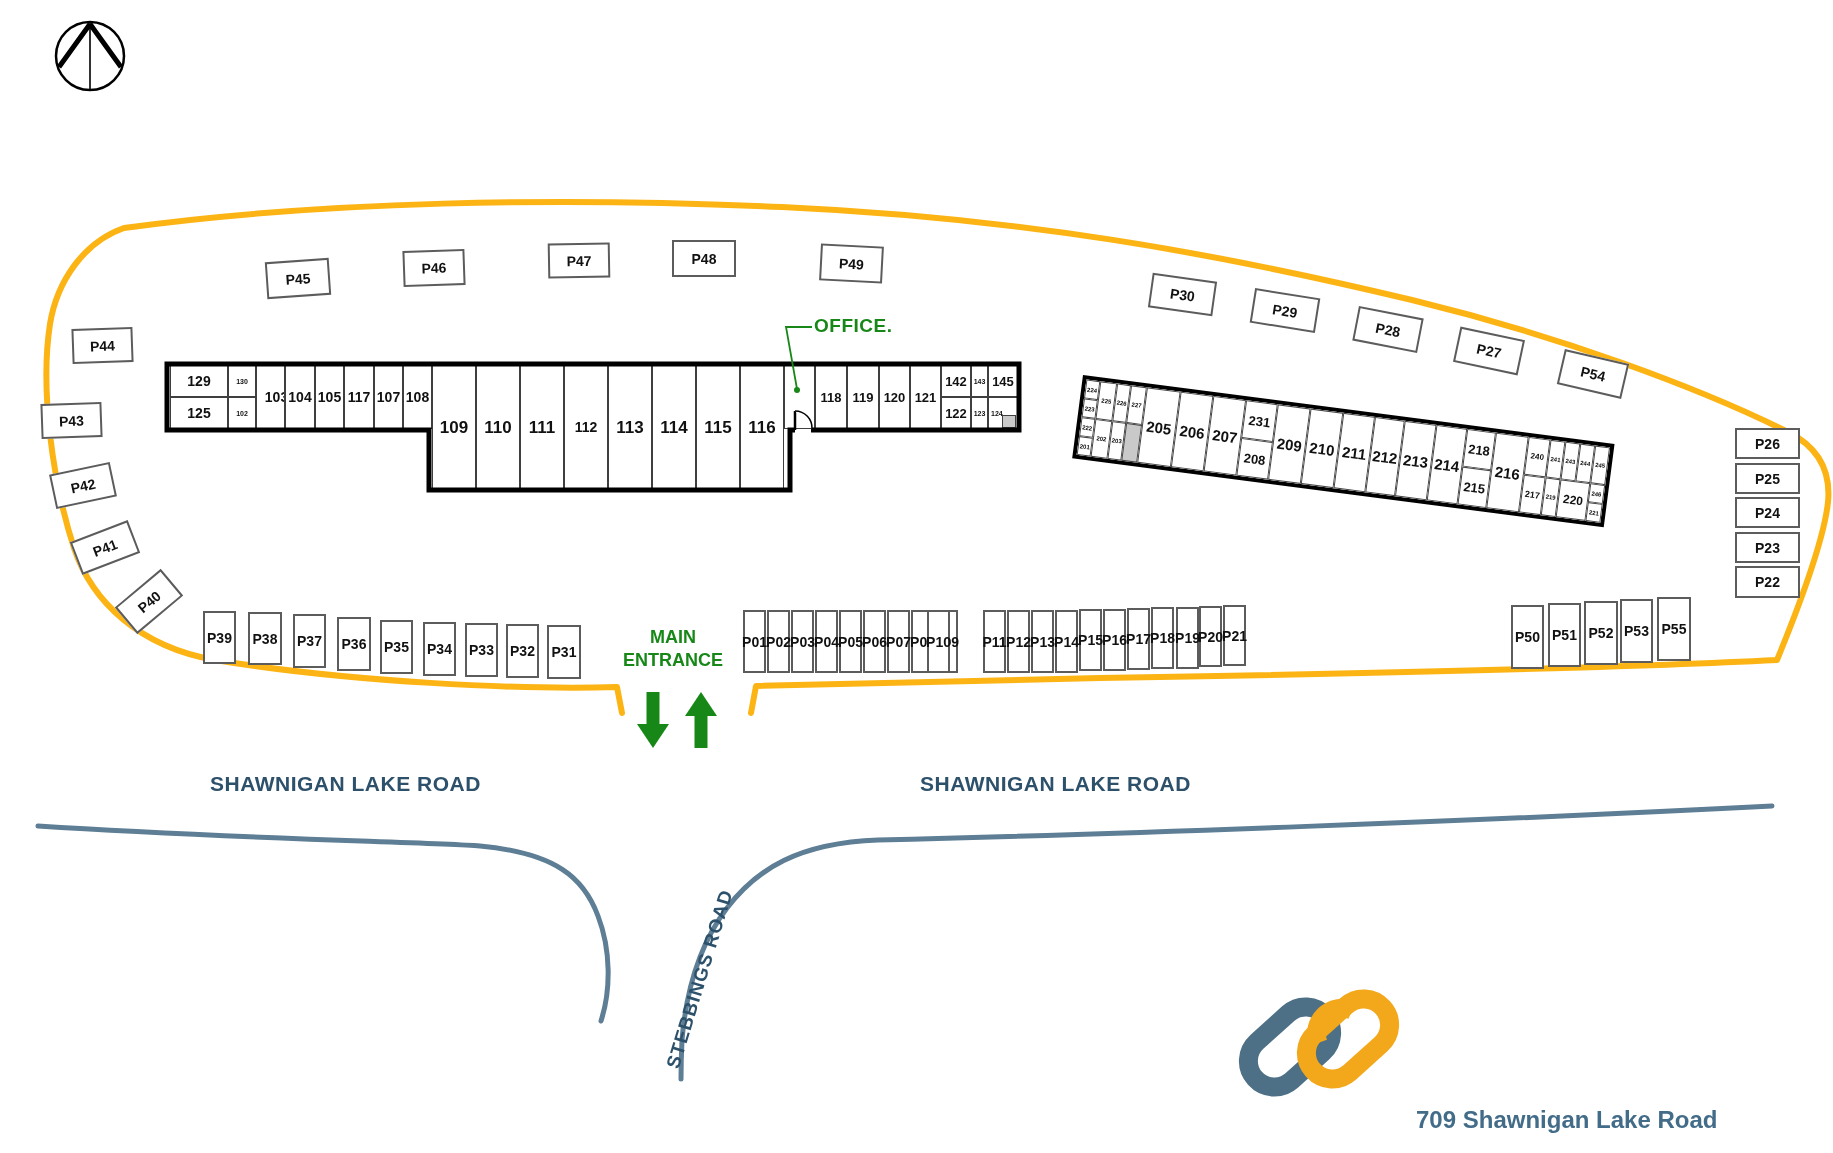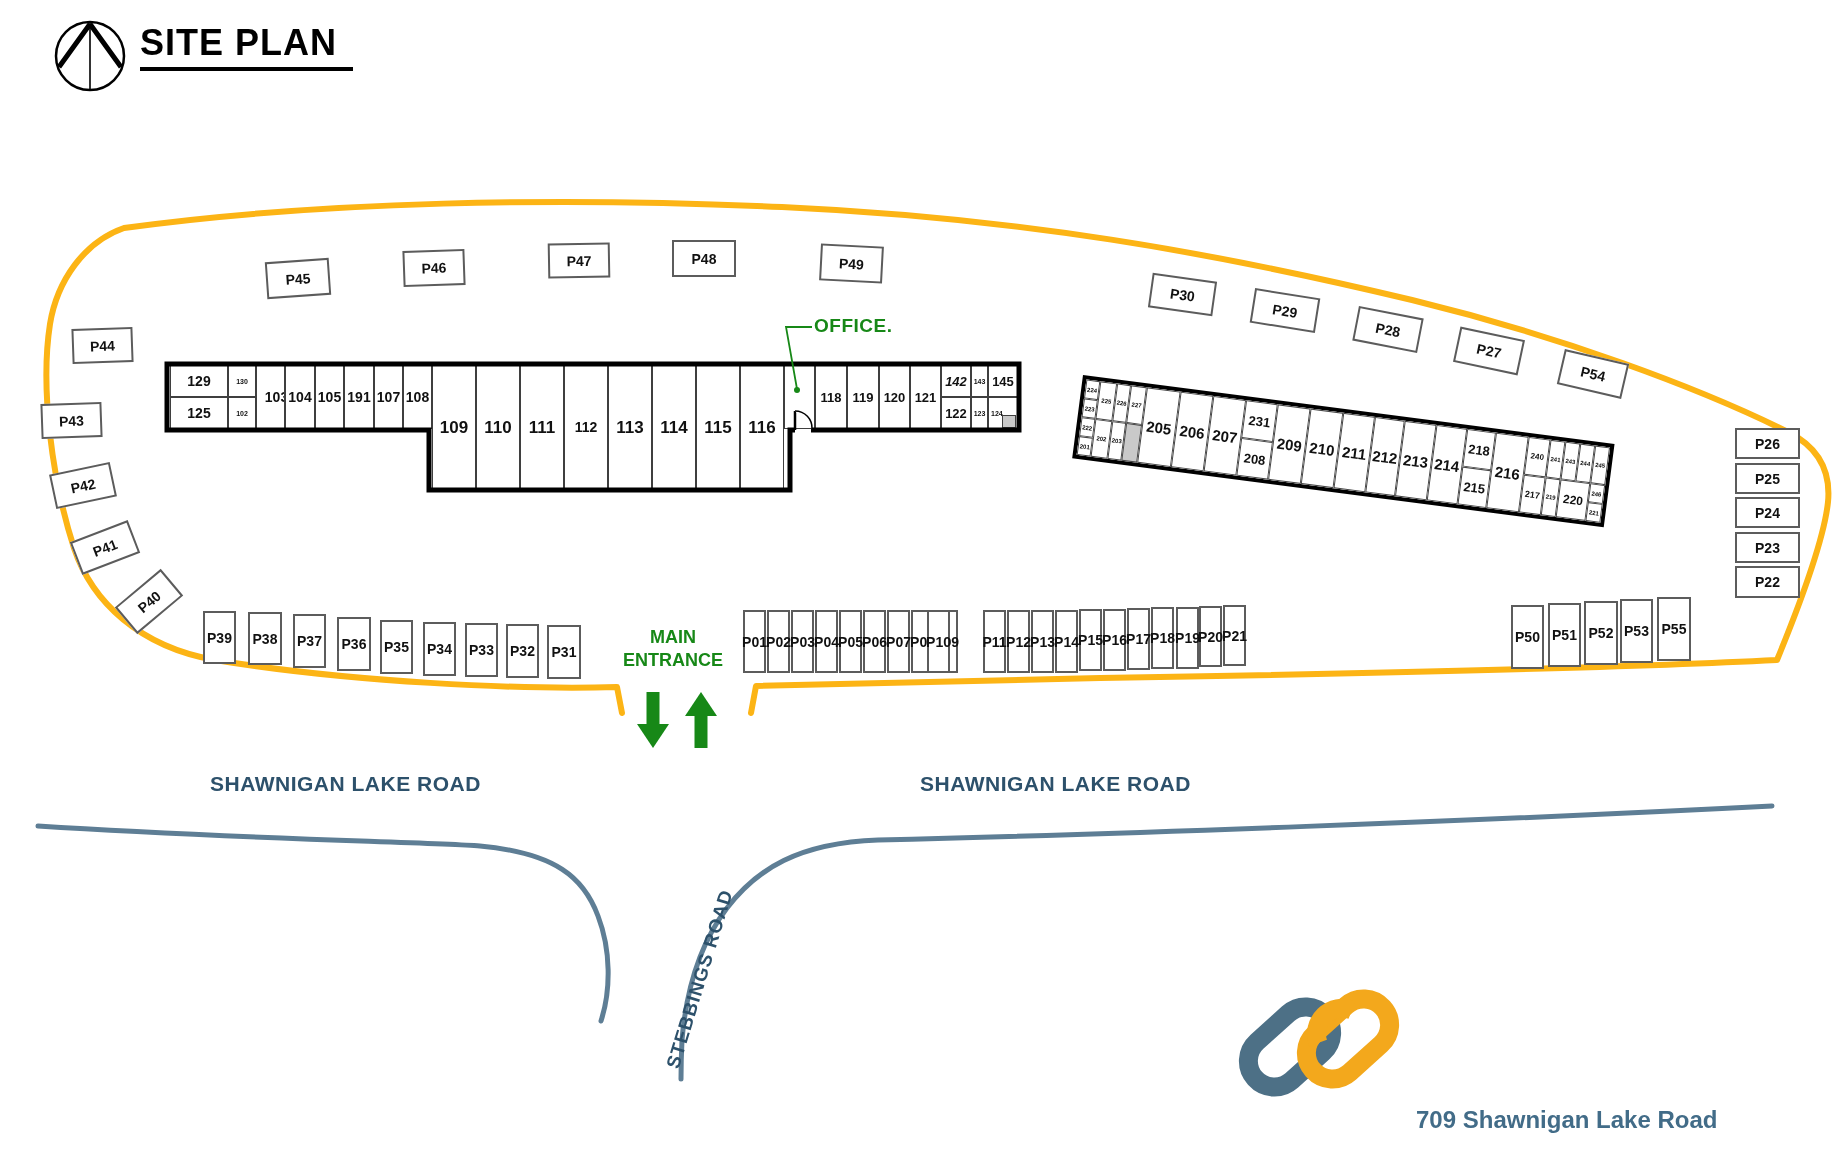--- a/index.html
+++ b/index.html
@@ -122,21 +122,20 @@
       <polygon points="685,716 717,716 701,692" fill="#178817"></polygon>
     </g>
 
     <g>
       <rect x="1243" y="1021" width="94" height="52" rx="26" fill="none" stroke="#4D7086" stroke-width="19" transform="rotate(-42 1290 1047)"></rect>
       <rect x="1301" y="1013" width="94" height="52" rx="26" fill="none" stroke="#F3A81C" stroke-width="19" transform="rotate(-42 1348 1039)"></rect>
       <path d="M 1318,1043 A 26,26 0 0 1 1352,1010" fill="none" stroke="#F3A81C" stroke-width="19" transform="rotate(-0 0 0)"></path>
     </g>
   </svg>
 
-  <div class="site-title">SITE PLAN</div>
 
   <div class="green-label" id="office-label">OFFICE.</div>
 
   <div class="green-label" id="main-entrance">
     <div>MAIN</div>
     <div>ENTRANCE</div>
   </div>
 
   <div class="road-label" style="left:210px;top:772px;">SHAWNIGAN LAKE ROAD</div>
   <div class="road-label" style="left:920px;top:772px;">SHAWNIGAN LAKE ROAD</div>
@@ -199,36 +198,36 @@
     <div class="stall" style="left: 1735px; top: 497px; width: 65px; height: 31px; transform: rotate(0deg); z-index: 20;">P24</div>
     <div class="stall" style="left: 1735px; top: 532px; width: 65px; height: 31px; transform: rotate(0deg); z-index: 20;">P23</div>
     <div class="stall" style="left: 1735px; top: 566px; width: 65px; height: 32px; transform: rotate(0deg); z-index: 20;">P22</div>
     <div class="cell" style="left: 170px; top: 365px; width: 58px; height: 32px; font-size: 14px; z-index: 10;">129</div>
     <div class="cell" style="left: 228px; top: 365px; width: 28px; height: 32px; font-size: 7px; z-index: 10;">130</div>
     <div class="cell" style="left: 170px; top: 397px; width: 58px; height: 32px; font-size: 14px; z-index: 10;">125</div>
     <div class="cell" style="left: 228px; top: 397px; width: 28px; height: 32px; font-size: 7px; z-index: 10;">102</div>
     <div class="cell" style="left: 256px; top: 365px; width: 29px; height: 64px; font-size: 14px; z-index: 10; padding-left: 12px;">103</div>
     <div class="cell" style="left: 285px; top: 365px; width: 30px; height: 64px; font-size: 14px; z-index: 10;">104</div>
     <div class="cell" style="left: 315px; top: 365px; width: 29px; height: 64px; font-size: 14px; z-index: 10;">105</div>
-    <div class="cell" style="left: 344px; top: 365px; width: 30px; height: 64px; font-size: 14px; z-index: 10;">191</div>
+    <div class="cell" style="left: 344px; top: 365px; width: 30px; height: 64px; font-size: 14px; z-index: 10;">117</div>
     <div class="cell" style="left: 374px; top: 365px; width: 29px; height: 64px; font-size: 14px; z-index: 10;">107</div>
     <div class="cell" style="left: 403px; top: 365px; width: 29px; height: 64px; font-size: 14px; z-index: 10;">108</div>
     <div class="cell" style="left: 432px; top: 365px; width: 44px; height: 124px; font-size: 17px; z-index: 10;">109</div>
     <div class="cell" style="left: 476px; top: 365px; width: 44px; height: 124px; font-size: 17px; z-index: 10;">110</div>
     <div class="cell" style="left: 520px; top: 365px; width: 44px; height: 124px; font-size: 17px; z-index: 10;">111</div>
     <div class="cell" style="left: 564px; top: 365px; width: 44px; height: 124px; font-size: 14px; z-index: 10;">112</div>
     <div class="cell" style="left: 608px; top: 365px; width: 44px; height: 124px; font-size: 17px; z-index: 10;">113</div>
     <div class="cell" style="left: 652px; top: 365px; width: 44px; height: 124px; font-size: 17px; z-index: 10;">114</div>
     <div class="cell" style="left: 696px; top: 365px; width: 44px; height: 124px; font-size: 17px; z-index: 10;">115</div>
     <div class="cell" style="left: 740px; top: 365px; width: 44px; height: 124px; font-size: 17px; z-index: 10;">116</div>
     <div class="cell" style="left: 784px; top: 365px; width: 31px; height: 64px; font-size: 13px; z-index: 10;"></div>
     <div class="cell" style="left: 815px; top: 365px; width: 32px; height: 64px; font-size: 13px; z-index: 10;">118</div>
     <div class="cell" style="left: 847px; top: 365px; width: 32px; height: 64px; font-size: 13px; z-index: 10;">119</div>
     <div class="cell" style="left: 879px; top: 365px; width: 31px; height: 64px; font-size: 13px; z-index: 10;">120</div>
     <div class="cell" style="left: 910px; top: 365px; width: 31px; height: 64px; font-size: 13px; z-index: 10;">121</div>
-    <div class="cell" style="left: 941px; top: 365px; width: 30px; height: 32px; font-size: 13px; z-index: 10; font-style: italic;">142</div>
+    <div class="cell" style="left: 941px; top: 365px; width: 30px; height: 32px; font-size: 13px; z-index: 10;">142</div>
     <div class="cell" style="left: 971px; top: 365px; width: 17px; height: 32px; font-size: 7px; z-index: 10;">143</div>
     <div class="cell" style="left: 988px; top: 365px; width: 30px; height: 32px; font-size: 13px; z-index: 10;">145</div>
     <div class="cell" style="left: 941px; top: 397px; width: 30px; height: 32px; font-size: 13px; z-index: 10;">122</div>
     <div class="cell" style="left: 971px; top: 397px; width: 17px; height: 32px; font-size: 7px; z-index: 10;">123</div>
     <div class="cell leftpad" style="left: 988px; top: 397px; width: 30px; height: 32px; font-size: 7px; z-index: 10;">124</div>
     <div class="cell gray" style="left: 1002px; top: 415px; width: 14px; height: 13px; font-size: 6px; z-index: 12;"></div>
   </div>
 
 </body></html>

